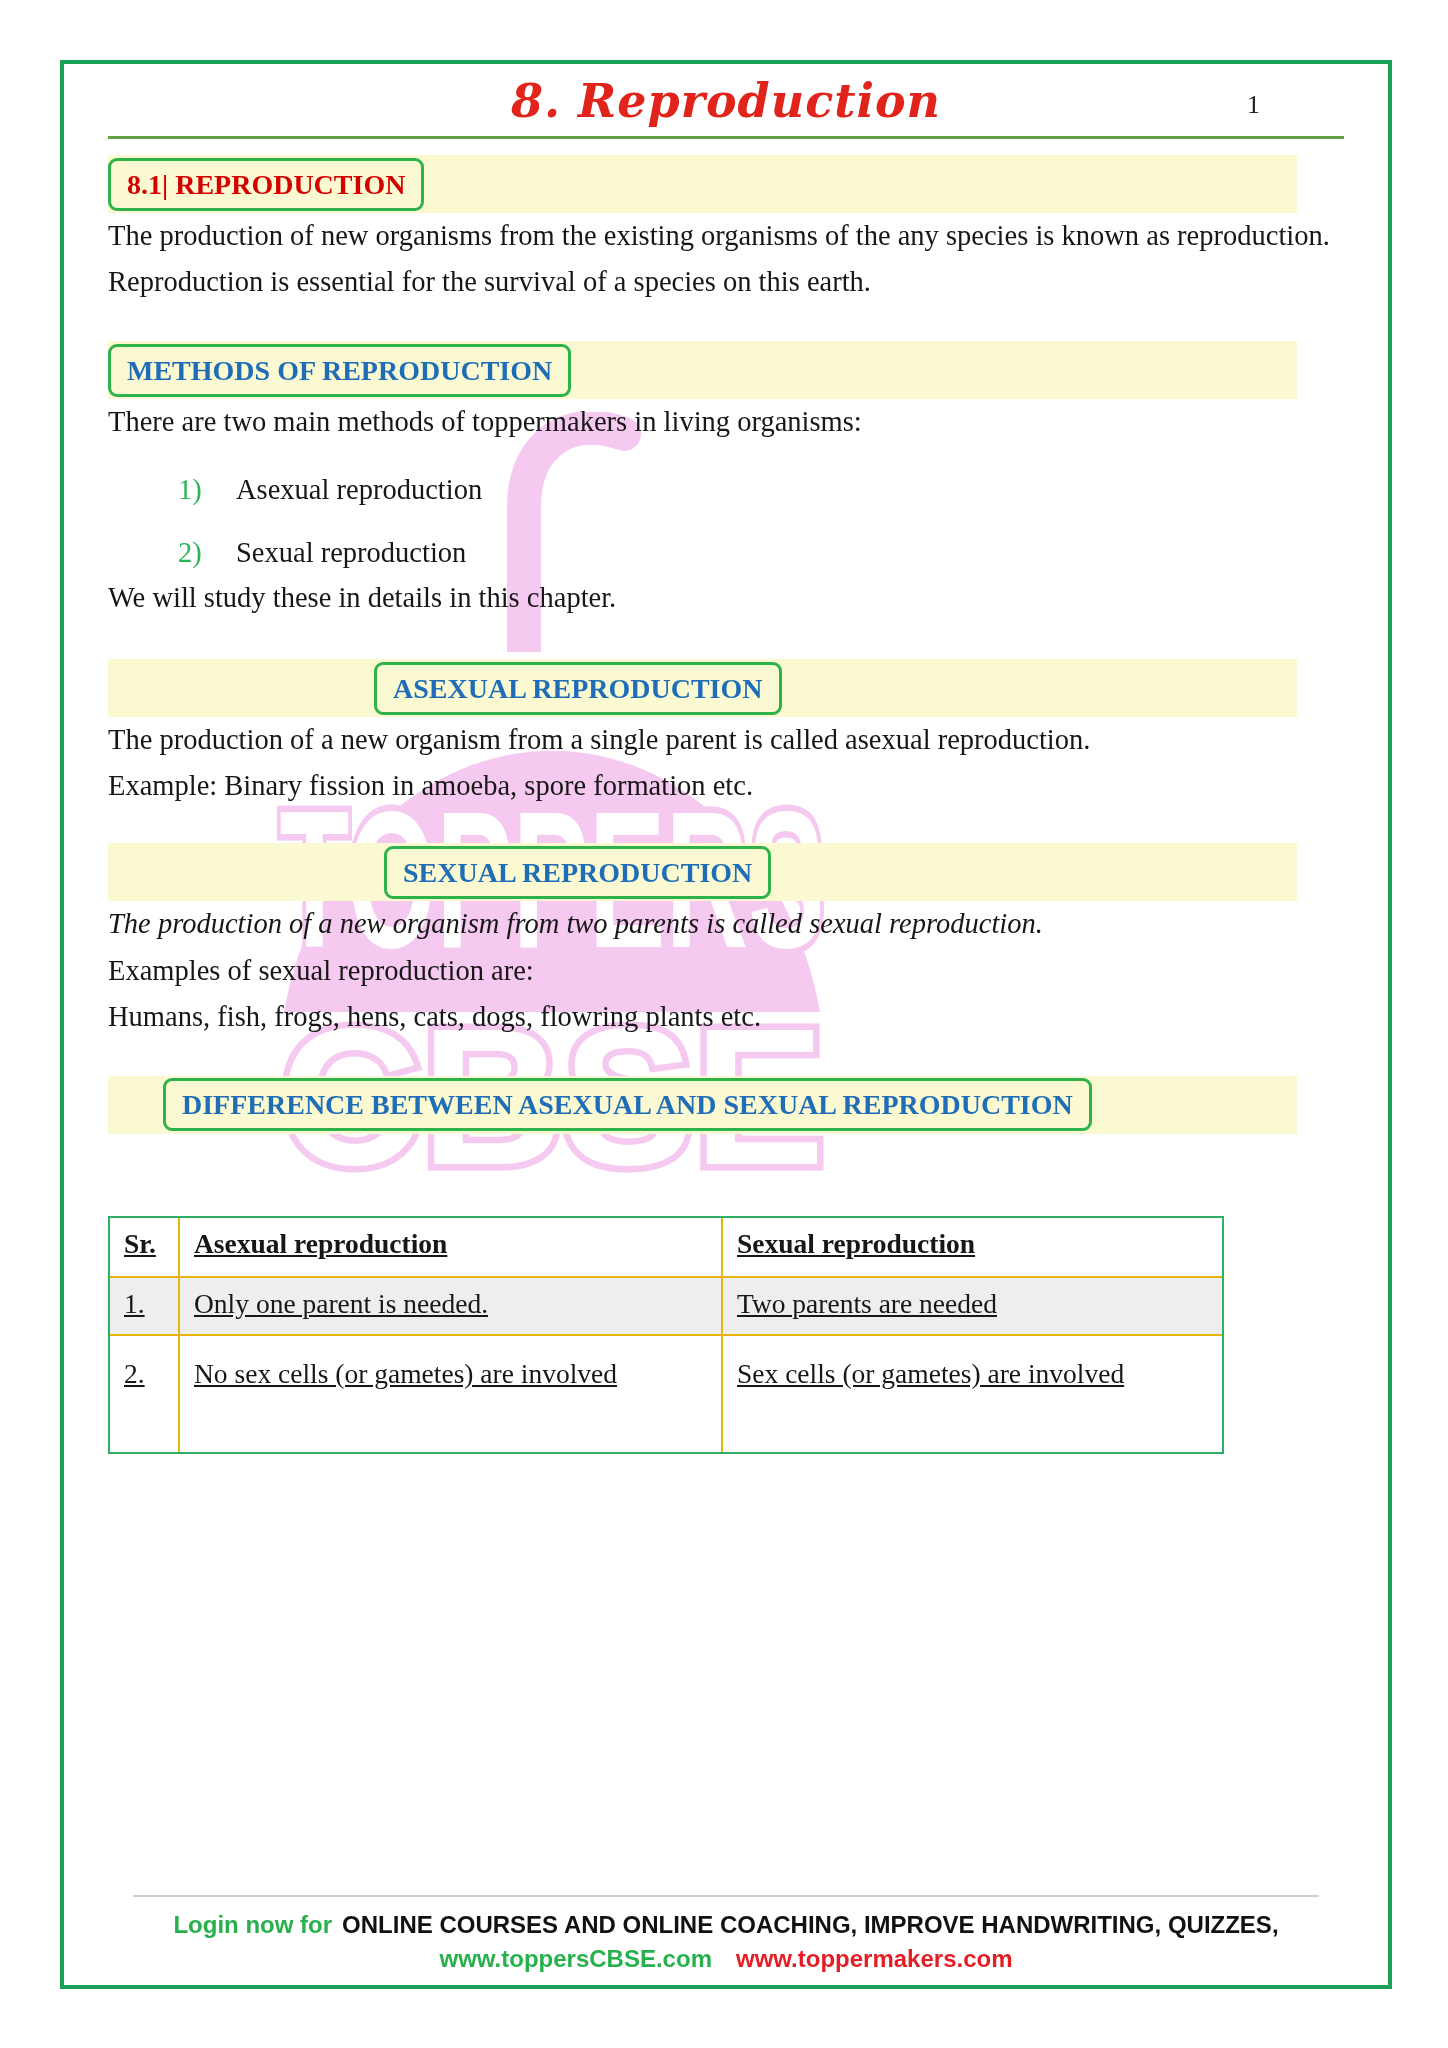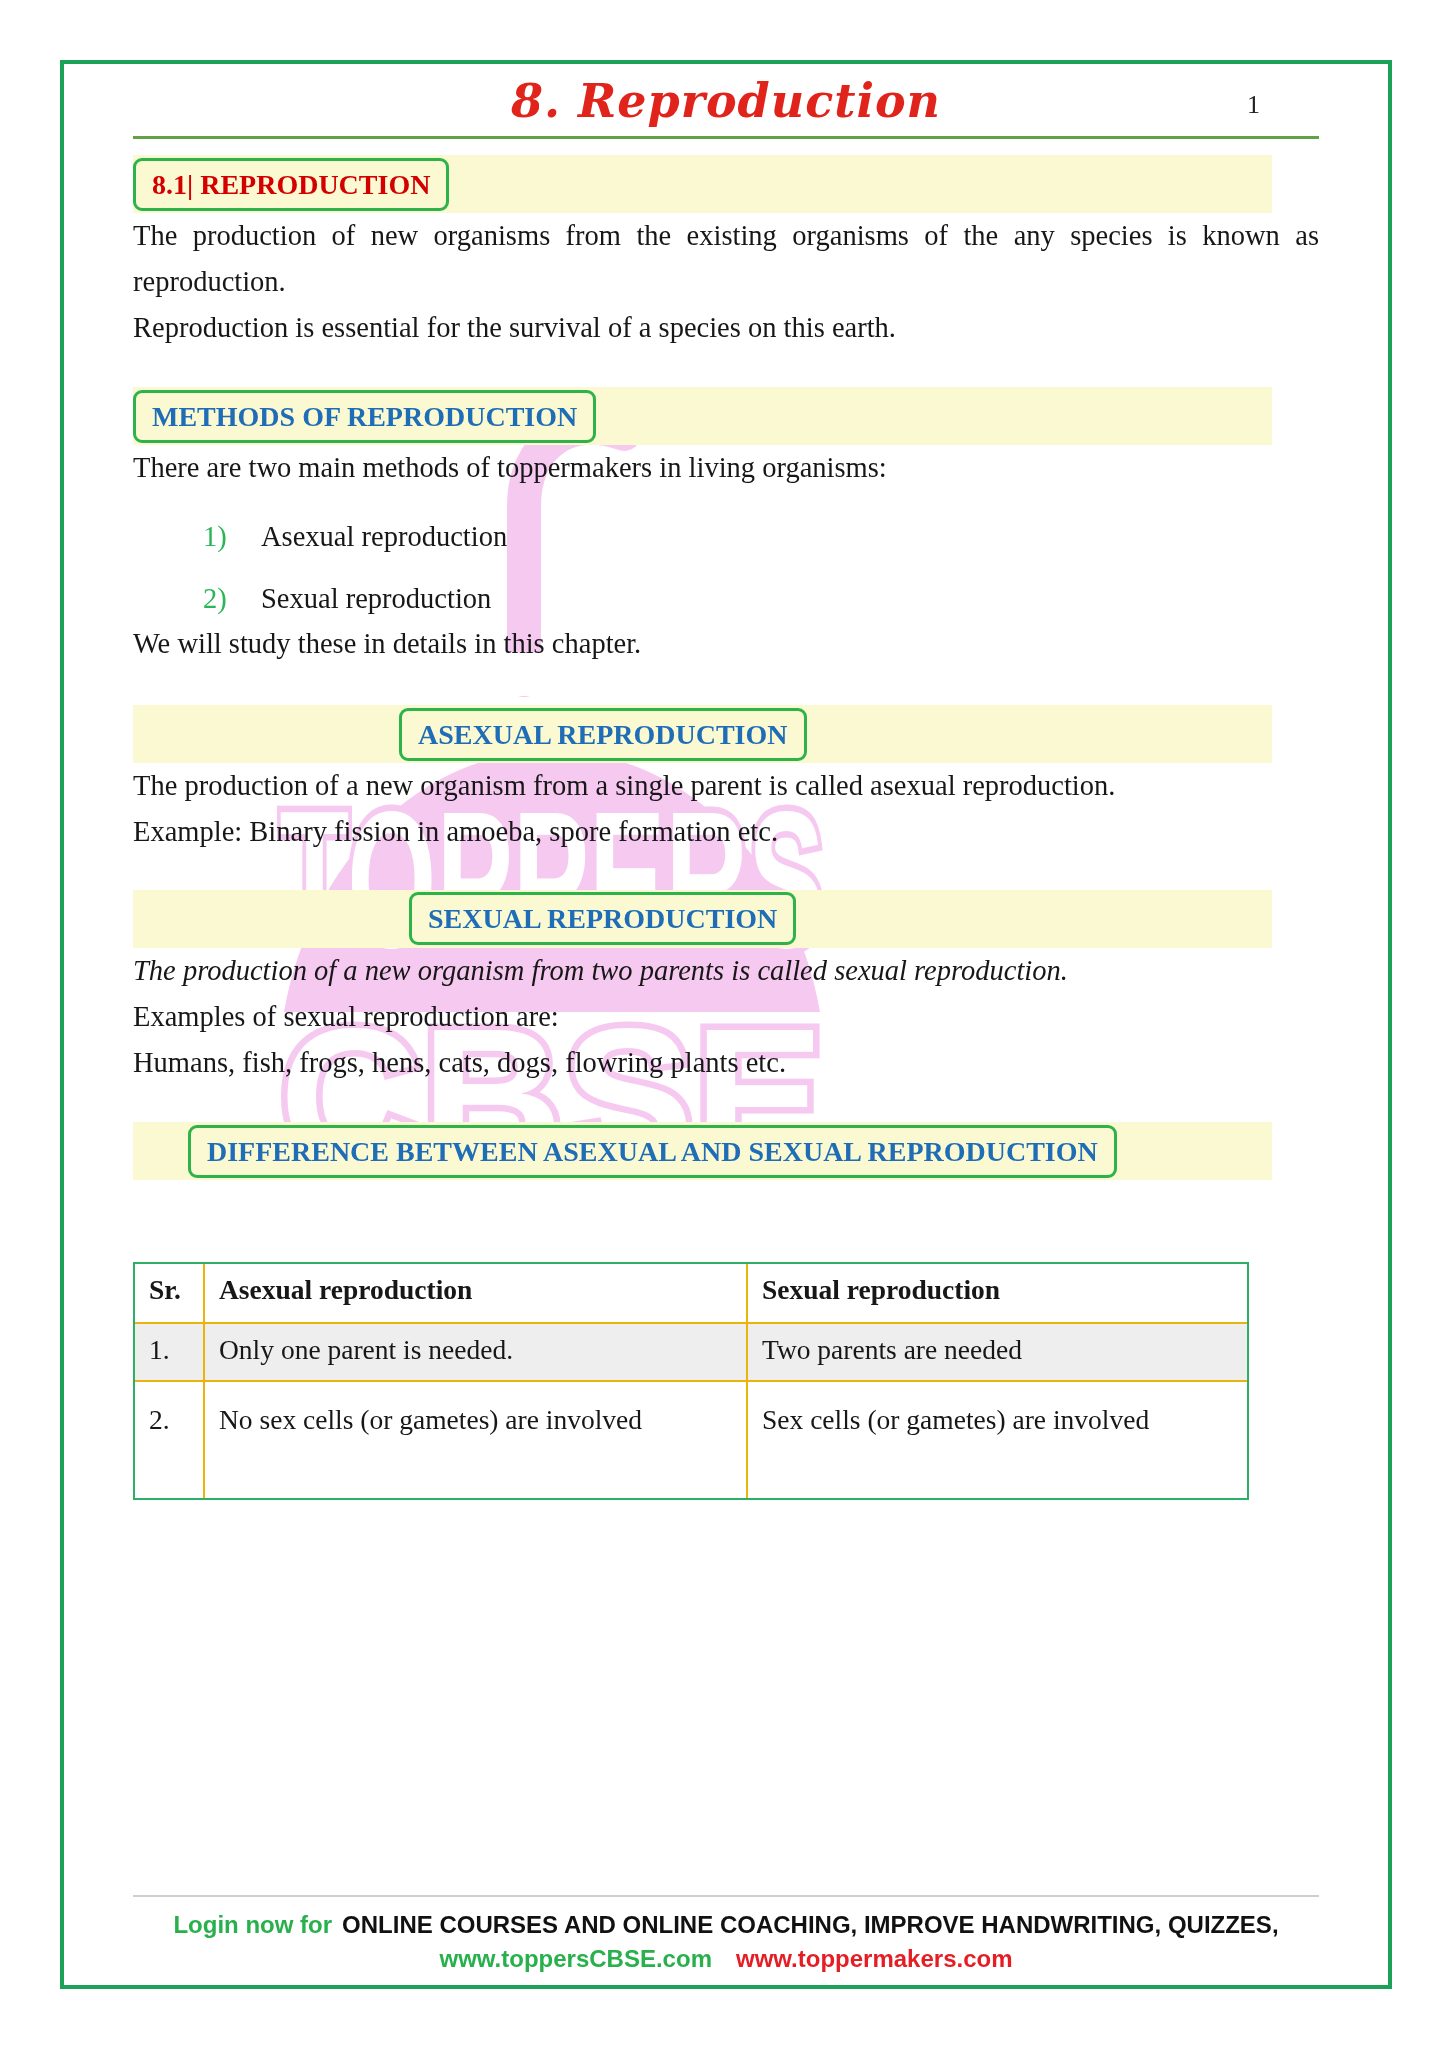--- a/index.html
+++ b/index.html
@@ -2,21 +2,21 @@
 <html><head>
 <meta charset="utf-8">
 <style>
   html,body{margin:0;padding:0;background:#fff;}
   .page{position:relative;width:1448px;height:2048px;background:#ffffff;overflow:hidden;
         font-family:"Liberation Serif",serif;color:#171717;}
   
   .watermark{position:absolute;left:272px;top:412px;width:560px;height:770px;z-index:0;}
   
   .frame{position:absolute;left:60px;top:60px;right:56px;bottom:59px;border:4px solid #1ba158;z-index:1;}
-  .content{position:relative;padding:0 69px;}
+  .content{position:relative;padding:0 44px;}
   .pagenum{position:absolute;top:26px;right:128px;font-size:26px;color:#222;}
   .title{margin:10px 0 0 0;text-align:center;font-size:46px;font-style:italic;font-weight:bold;
          color:#e0241b;font-family:"DejaVu Serif",serif;letter-spacing:1px;}
   .rule{border-top:3px solid #63a144;margin-top:8px;}
   
   .band{margin-top:16px;min-height:58px;display:flex;align-items:center;background:#fbf9d2;
         width:calc(100% - 47px);}
   .hbox{display:inline-block;border:3px solid #2db34a;border-radius:9px;padding:6px 16px;
         font-weight:bold;font-size:28px;background:#fbf9d2;line-height:1.25;white-space:nowrap;}
   .hbox.red{color:#d40000;}
@@ -26,21 +26,21 @@
   p.body{margin:0;font-size:28.5px;line-height:1.62;}
   .just{text-align:justify;line-height:1.8;}
   .ital{font-style:italic;}
   .mt26{margin-top:26px;} .mt30{margin-top:30px;} .mt32{margin-top:32px;} .mt34{margin-top:34px;}
   .mt36{margin-top:36px;} .mt38{margin-top:38px;} .mt24{margin-top:24px;}
   .list{margin-top:24px;}
   .li{margin-top:20px;font-size:28.5px;line-height:1.5;}
   .li .num{display:inline-block;margin-left:70px;width:58px;color:#2ab557;}
   
   table.cmp{margin-top:82px;border-collapse:separate;border-spacing:0;table-layout:fixed;
-            width:1112px;font-size:27.5px;border:2px solid #2fae66;}
+            width:1112px;font-size:27.5px;border:2px solid #2fae66;text-decoration:underline;}
   table.cmp th,table.cmp td{padding:10px 14px;text-align:left;vertical-align:top;
             border-right:2px solid #e9b40c;border-bottom:2px solid #e9b40c;overflow:hidden;}
   table.cmp th{font-weight:bold;height:38px;}
   table.cmp .last{border-right:none;}
   table.cmp tr.r1 td{background:#eeeeee;height:36px;}
   table.cmp tr.r2 td{border-bottom:none;height:96px;line-height:2.05;}
   table.cmp td.jst{text-align:justify;}
   
   .footer{position:absolute;left:69px;right:69px;bottom:8px;text-align:center;
           font-family:"Liberation Sans",sans-serif;font-weight:bold;}

